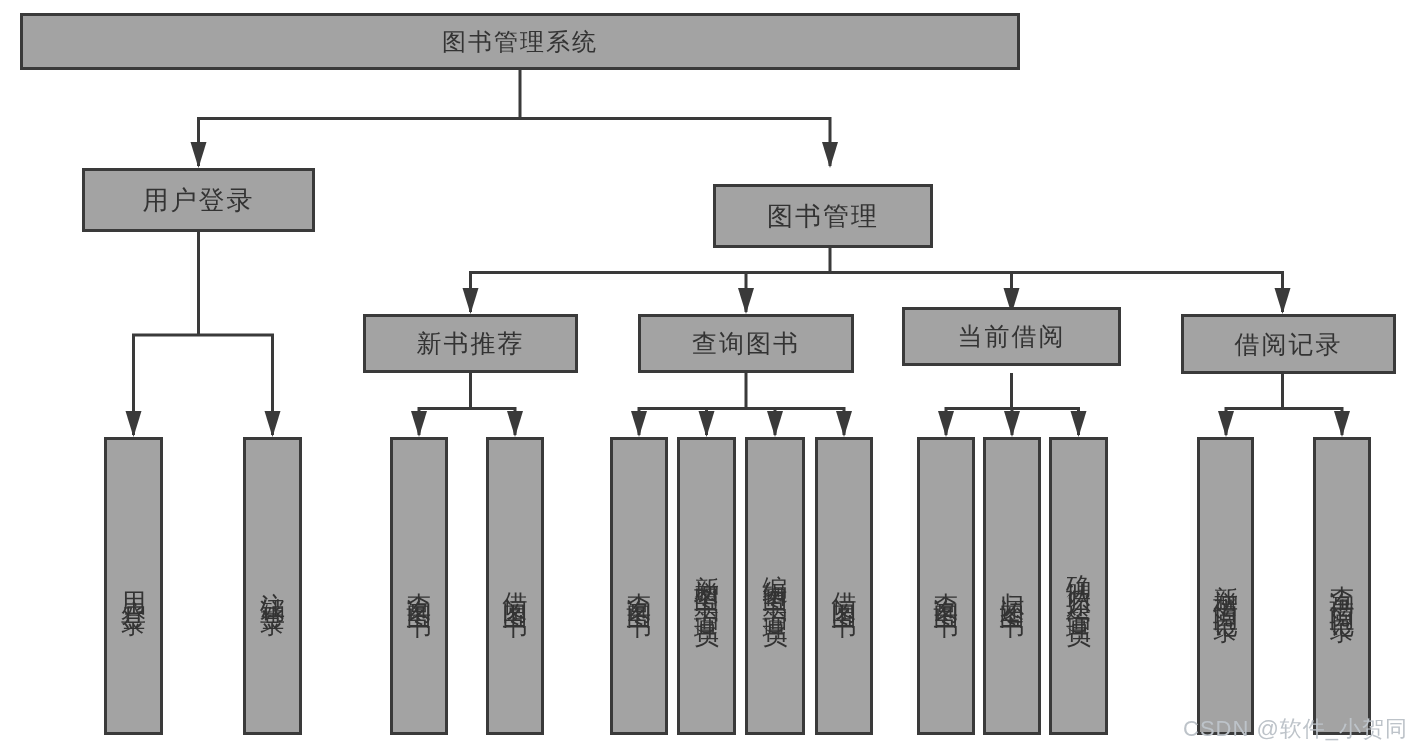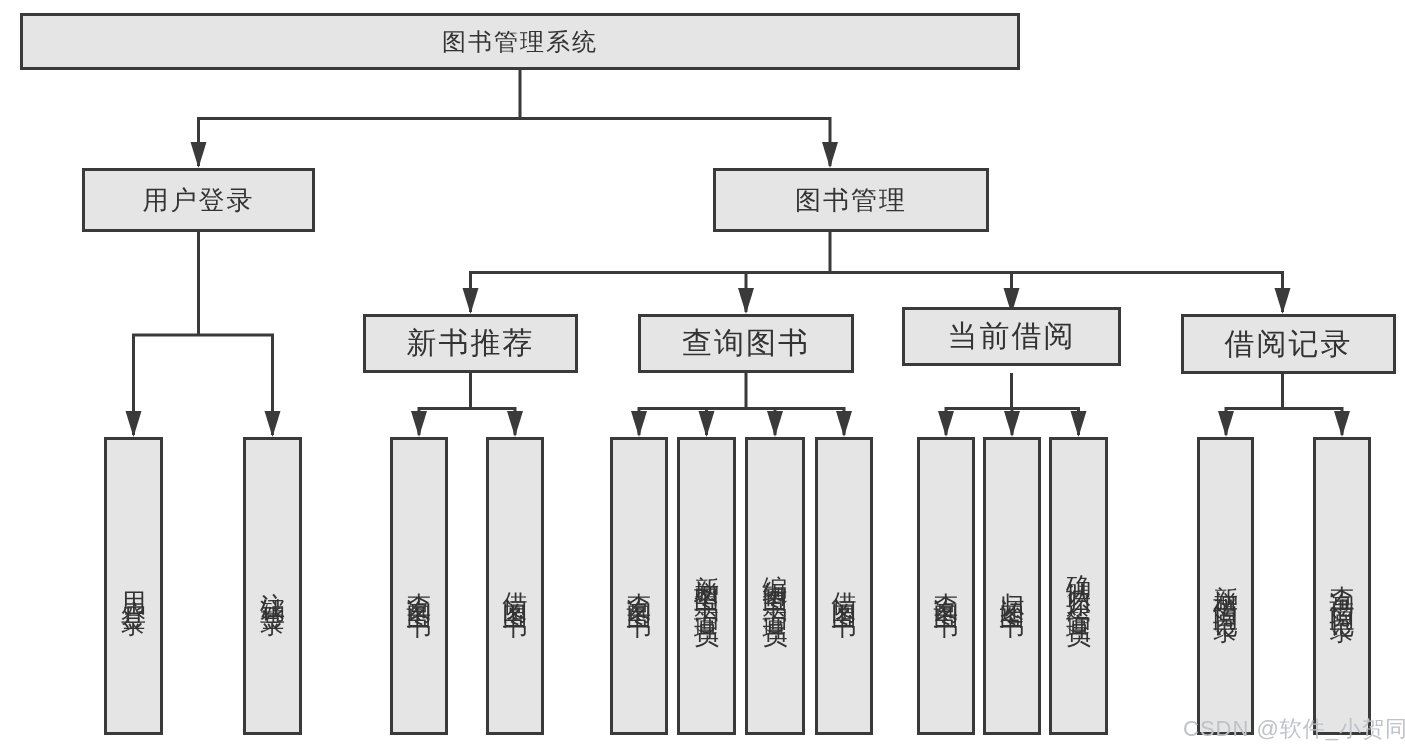--- a/index.html
+++ b/index.html
@@ -12,33 +12,33 @@
   body{font-family:"Liberation Sans","DejaVu Sans",sans-serif;}
   #canvas{
     position:relative;
     width:1405px;height:747px;
     background:var(--bg);
     overflow:hidden;
   }
   #wires{position:absolute;left:0;top:0;pointer-events:none;}
   .node{
     position:absolute;
-    background:#e5e5e5;
+    background:#a3a3a3;
     border:3px solid var(--line);
     box-sizing:border-box;
     display:flex;align-items:center;justify-content:center;
     color:var(--text);
   }
   .node.h span{
     font-size:26px;
     letter-spacing:2px;
     white-space:nowrap;
   }
   .node.root span{font-size:24px;}
-  .node.l3 span{font-size:30px;}
+  .node.l3 span{font-size:25px;}
   .node.v span{
     writing-mode:vertical-rl;
     font-size:25px;
     line-height:1;
     letter-spacing:7px;
     white-space:nowrap;
   }
   #watermark{
     position:absolute;
     left:1183px;top:714px;
@@ -94,21 +94,21 @@
     </g>
   </svg>
 
   <div class="node h root" style="left:20px;top:13px;width:1000px;height:57px">
     <span>图书管理系统</span>
   </div>
 
   <div class="node h" style="left:82px;top:168px;width:233px;height:64px">
     <span>用户登录</span>
   </div>
-  <div class="node h" style="left:713px;top:168px;width:276px;height:64px">
+  <div class="node h" style="left:713px;top:184px;width:220px;height:64px">
     <span>图书管理</span>
   </div>
 
   <div class="node h l3" style="left:363px;top:314px;width:215px;height:59px">
     <span>新书推荐</span>
   </div>
   <div class="node h l3" style="left:638px;top:314px;width:216px;height:59px">
     <span>查询图书</span>
   </div>
   <div class="node h l3" style="left:902px;top:307px;width:219px;height:59px">

